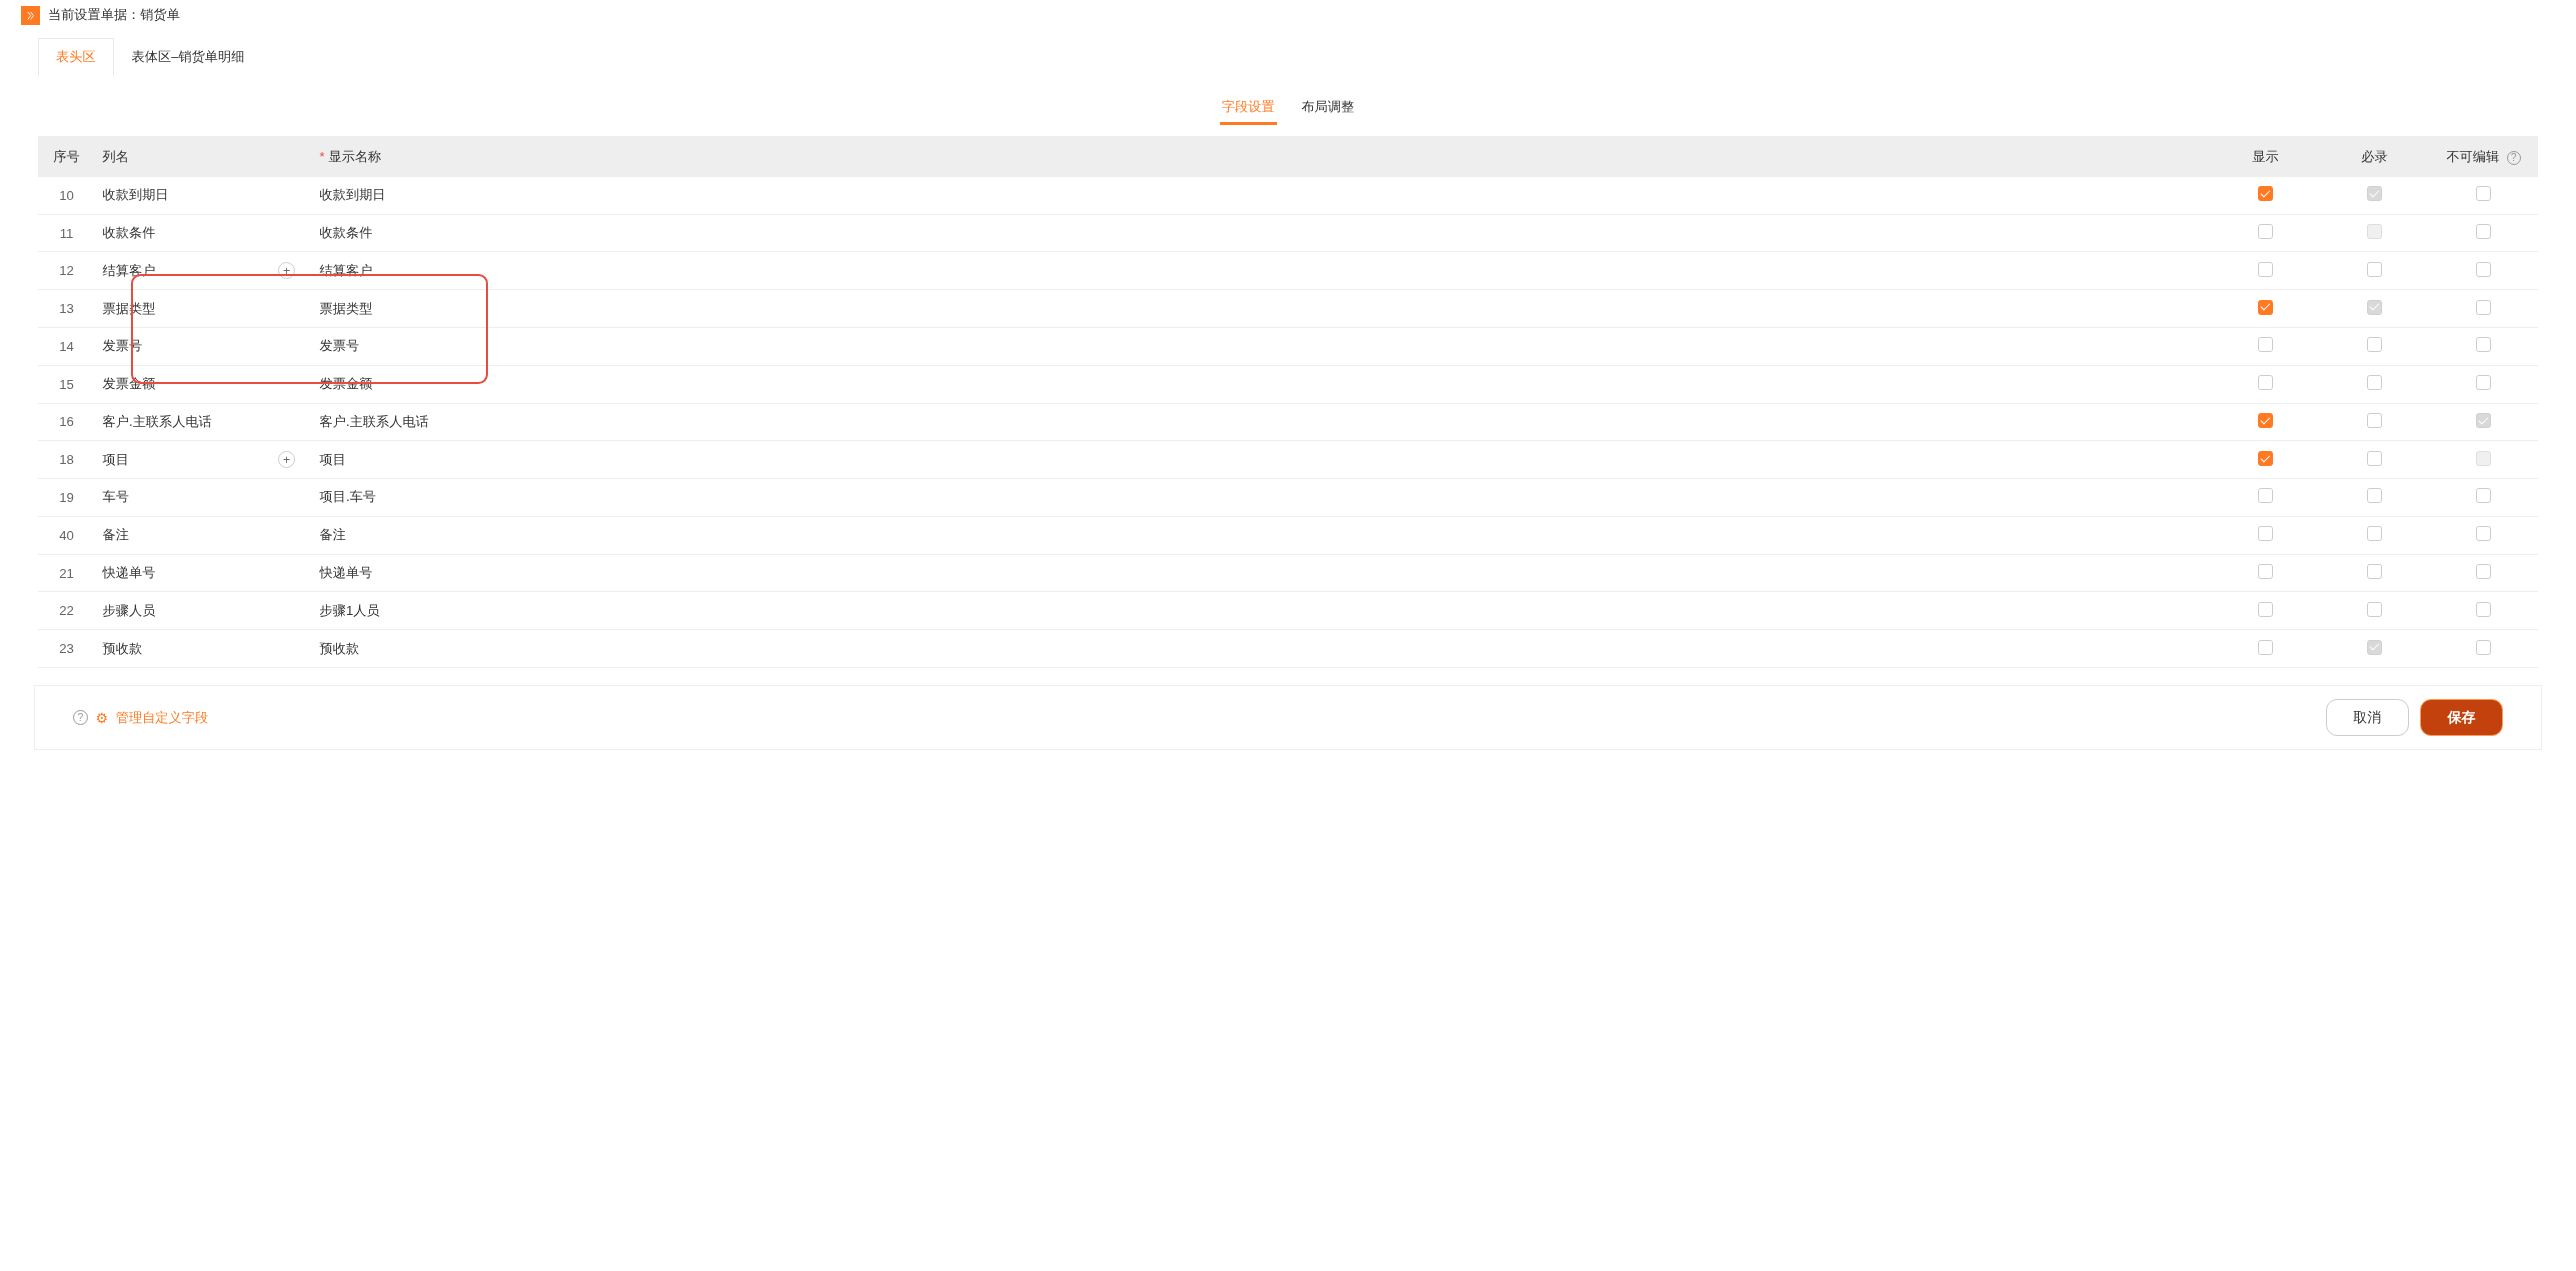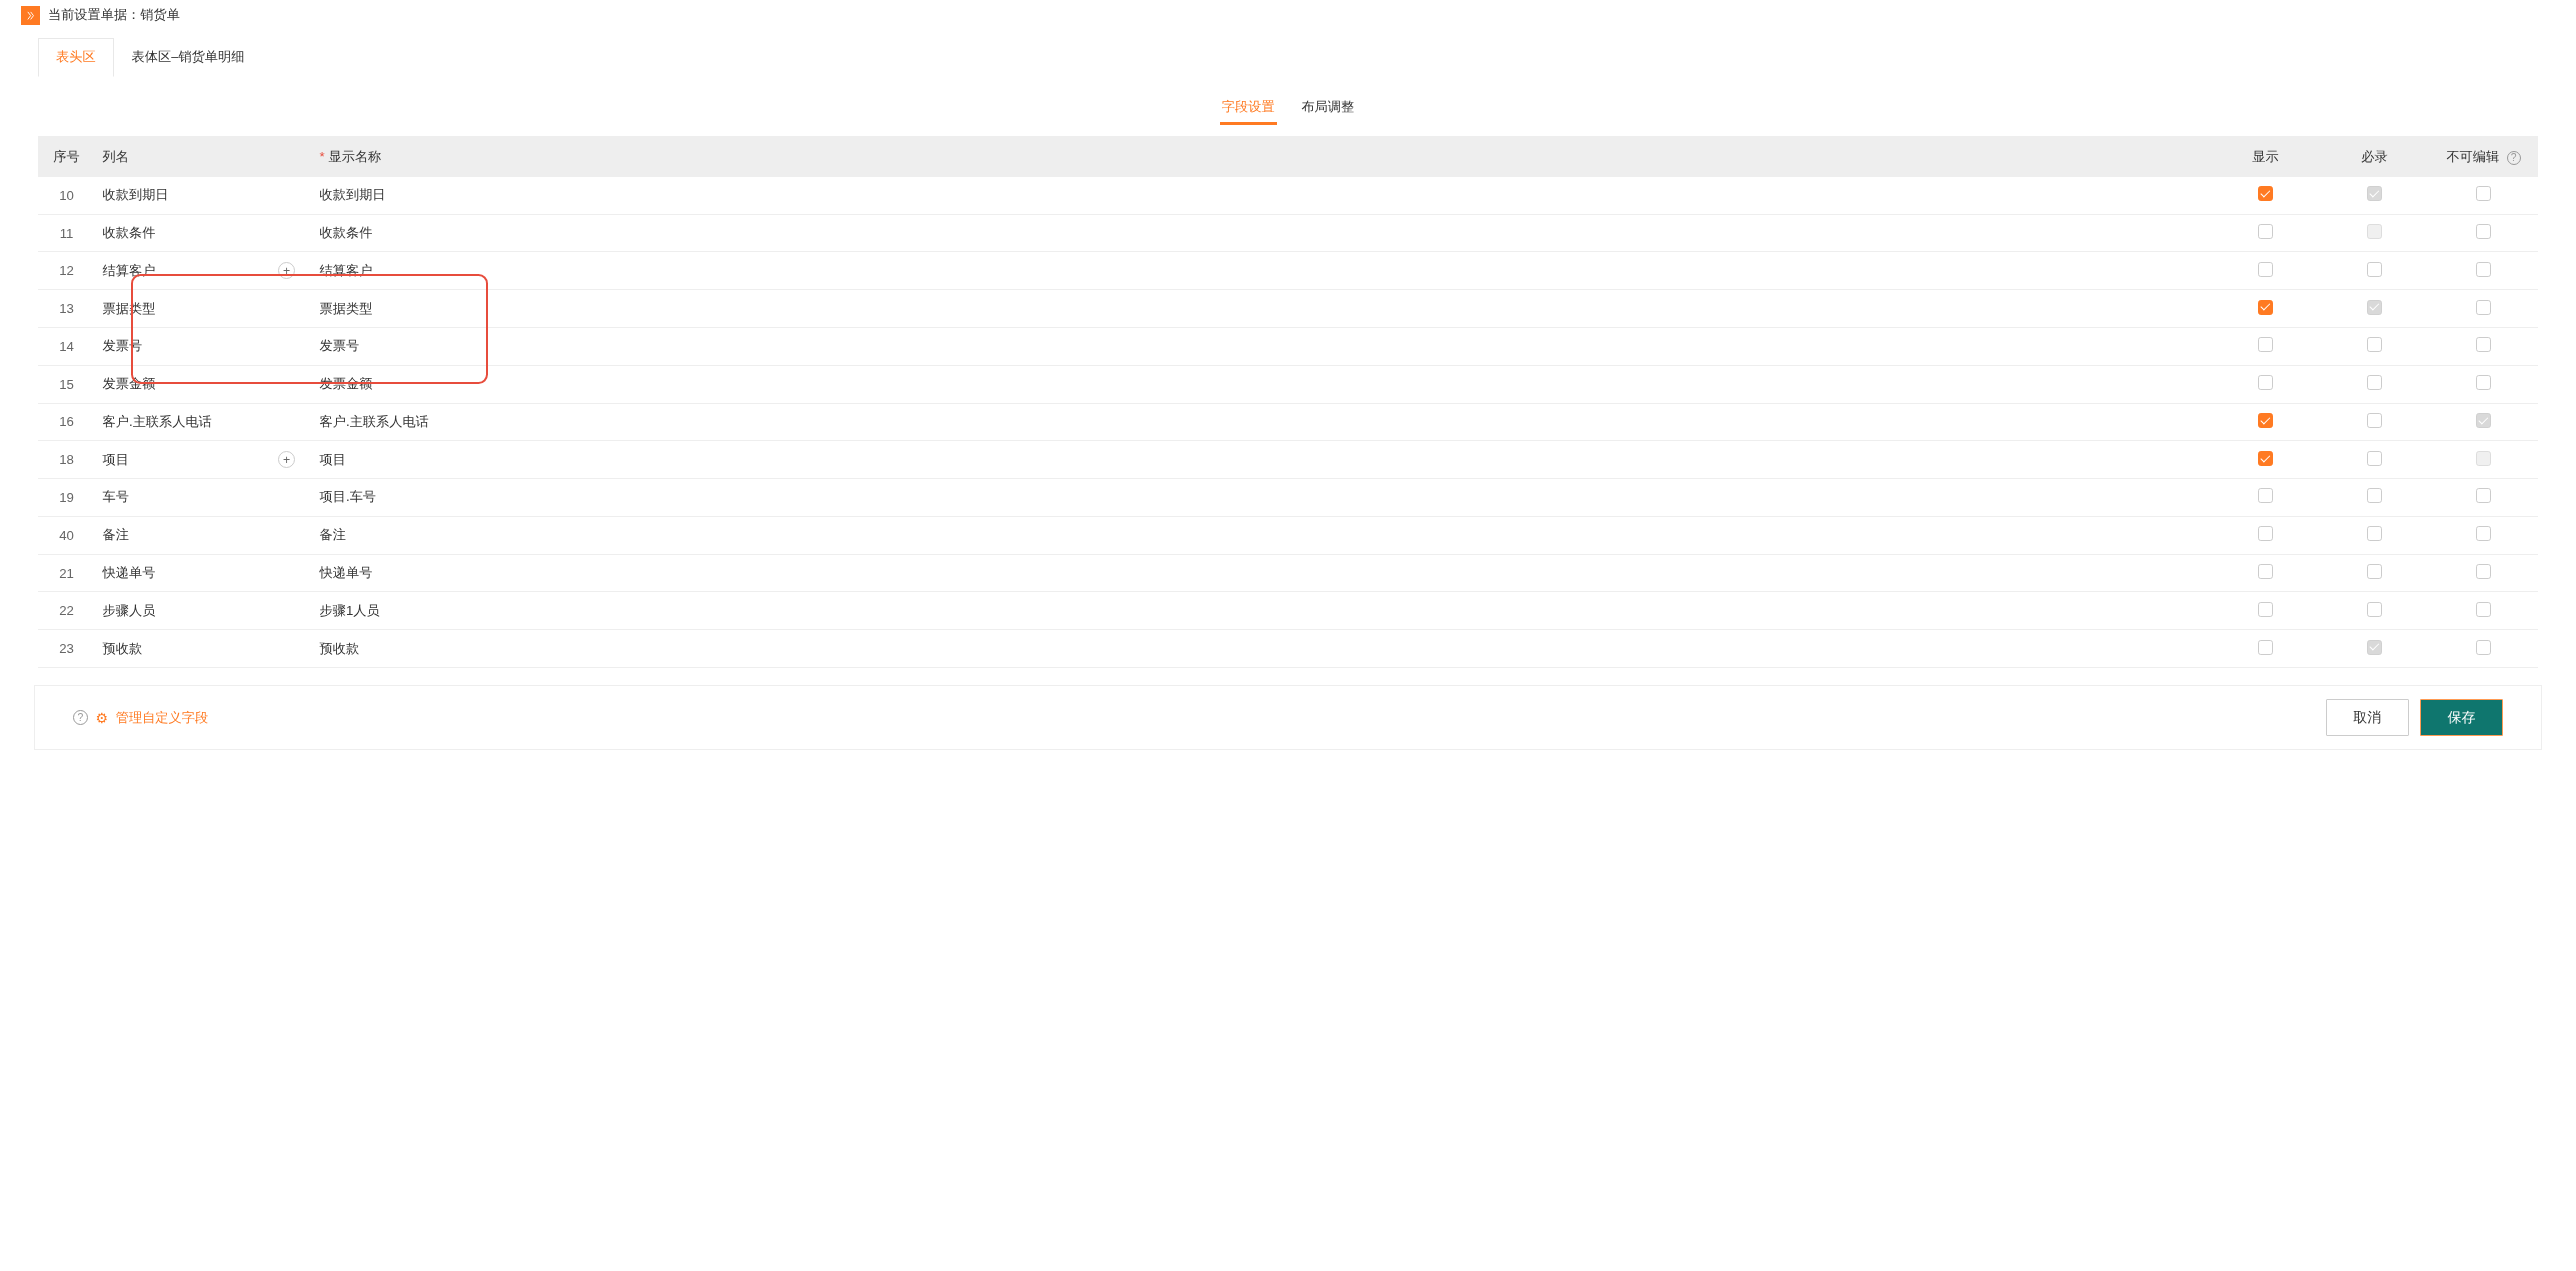--- a/index.html
+++ b/index.html
@@ -185,26 +185,26 @@
       text-align: center; line-height: 13.2px;
       font-size: 10.4px; color: #999;
       cursor: pointer;
     }
     .gear { color: #ff7a22; font-size: 14px; }
     .manage-link { color: #ff7a22; cursor: pointer; }
     
     .footer-right { display: flex; gap: 11.3px; }
     .btn {
       padding: 8.5px 26.5px;
-      border-radius: 1px;
+      border-radius: 11px;
       cursor: pointer;
       font-size: 14px;
     }
     .btn-cancel { background: #fff; border: 0.9px solid #ccc; color: #333; }
-    .btn-save { background: #0f766e; border: 0.9px solid #ff9a52; color: #fff; }
+    .btn-save { background: #c2410c; border: 0.9px solid #ff9a52; color: #fff; font-weight: bold; }
   </style>
 </head>
 <body>
 
 <div class="header-bar">
   <div class="expand-btn">
     <svg viewBox="0 0 24 24">
         <path d="M6 4l6 8-6 8M12 4l6 8-6 8" stroke="#fff" stroke-width="2" fill="none"></path>
       </svg>
   </div>

